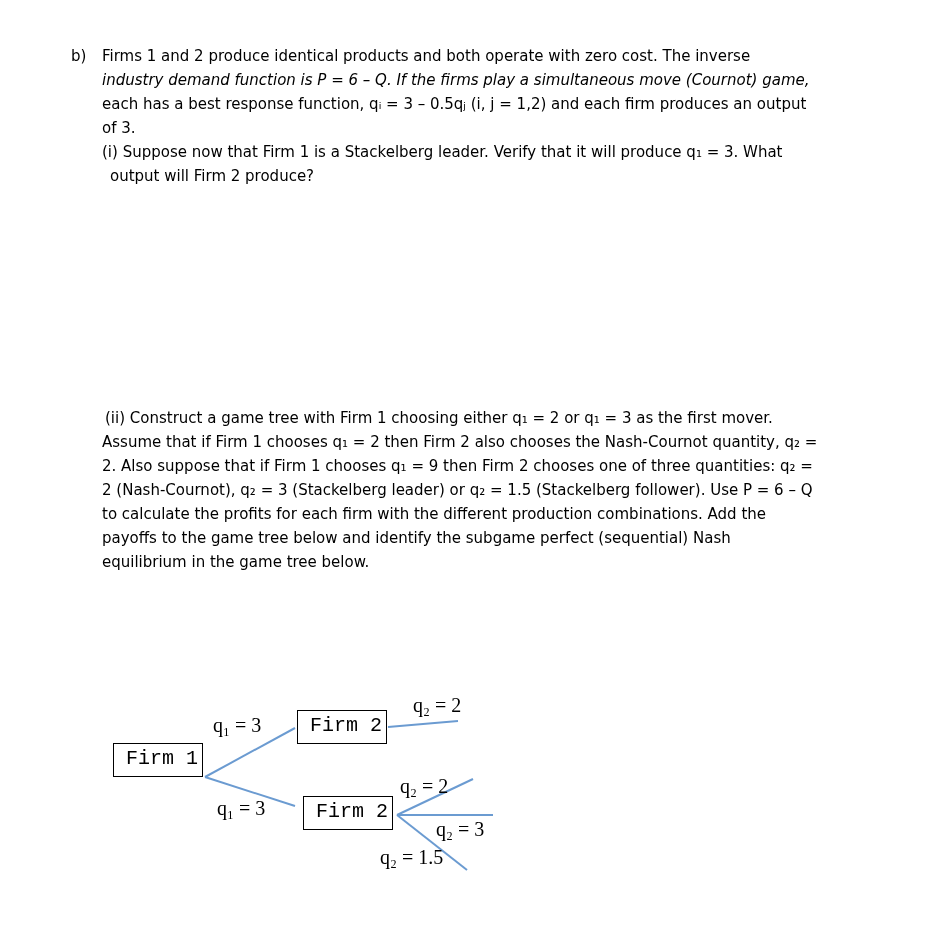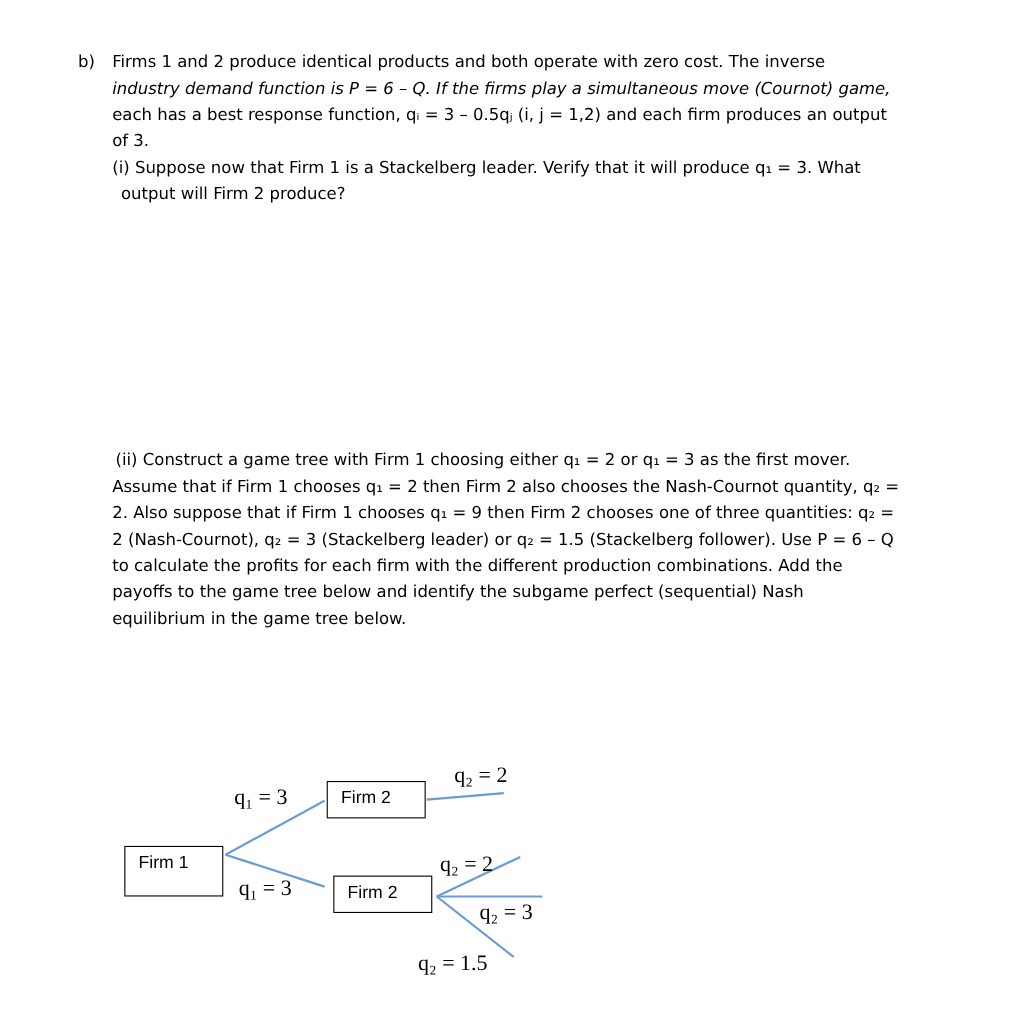--- a/index.html
+++ b/index.html
@@ -2,21 +2,21 @@
 <html><head>
 <meta charset="utf-8">
 <style>
   html, body { margin:0; padding:0; background:#ffffff; }
   body { width:930px; height:938px; position:relative; overflow:hidden;
          font-family:"DejaVu Sans","Liberation Sans",sans-serif; color:#000; }
   .line { position:absolute; font-size:15px; line-height:24px; white-space:nowrap; letter-spacing:0px; }
   .label-b { position:absolute; left:71px; top:44px; font-size:15px; line-height:24px; }
   .tree { position:absolute; left:0; top:0; width:930px; height:938px; }
   .node { position:absolute; border:1.5px solid #000; background:#fff; box-sizing:border-box;
-          font-family:Liberation Sans, sans-serif; font-size:16px; line-height:30px; padding-left:12px; }
+          font-family:Liberation Mono, monospace; font-size:20px; line-height:30px; padding-left:12px; }
   .tlabel { position:absolute; font-family:"Liberation Serif","DejaVu Serif",serif; font-size:20px; white-space:nowrap; }
 </style>
 </head>
 <body>
 
 <div class="label-b">b)</div>
 
 <div>
   <div class="line" style="left:102px; top:44px;">Firms 1 and 2 produce identical products and both operate with zero cost. The inverse</div>
   <div class="line" style="left:102px; top:68px;font-style:italic;">industry demand function is P = 6 – Q. If the firms play a simultaneous move (Cournot) game,</div>
@@ -44,23 +44,23 @@
     <g stroke="#6b9bd1" stroke-width="2" fill="none">
       <line x1="205" y1="777" x2="295" y2="728"></line>
       <line x1="205" y1="777" x2="295" y2="806"></line>
       <line x1="388" y1="727" x2="458" y2="721"></line>
       <line x1="397" y1="815" x2="473" y2="779"></line>
       <line x1="397" y1="815" x2="493" y2="815"></line>
       <line x1="397" y1="815" x2="467" y2="870"></line>
     </g>
   </svg>
 
-  <div class="node" style="left:113px; top:769px; width:90px; height:46px;">Firm 1</div>
+  <div class="node" style="left:113px; top:743px; width:90px; height:34px;">Firm 1</div>
   <div class="node" style="left:297px; top:710px; width:90px; height:34px;">Firm 2</div>
   <div class="node" style="left:303px; top:796px; width:90px; height:34px;">Firm 2</div>
 
   <div class="tlabel" style="left:213px; top:714px;">q₁ = 3</div>
   <div class="tlabel" style="left:217px; top:797px;">q₁ = 3</div>
   <div class="tlabel" style="left:413px; top:694px;">q₂ = 2</div>
   <div class="tlabel" style="left:400px; top:775px;">q₂ = 2</div>
   <div class="tlabel" style="left:436px; top:818px;">q₂ = 3</div>
-  <div class="tlabel" style="left:380px; top:846px;margin-top:19px;">q₂ = 1.5</div>
+  <div class="tlabel" style="left:380px; top:846px;">q₂ = 1.5</div>
 </div>
 
 </body></html>

